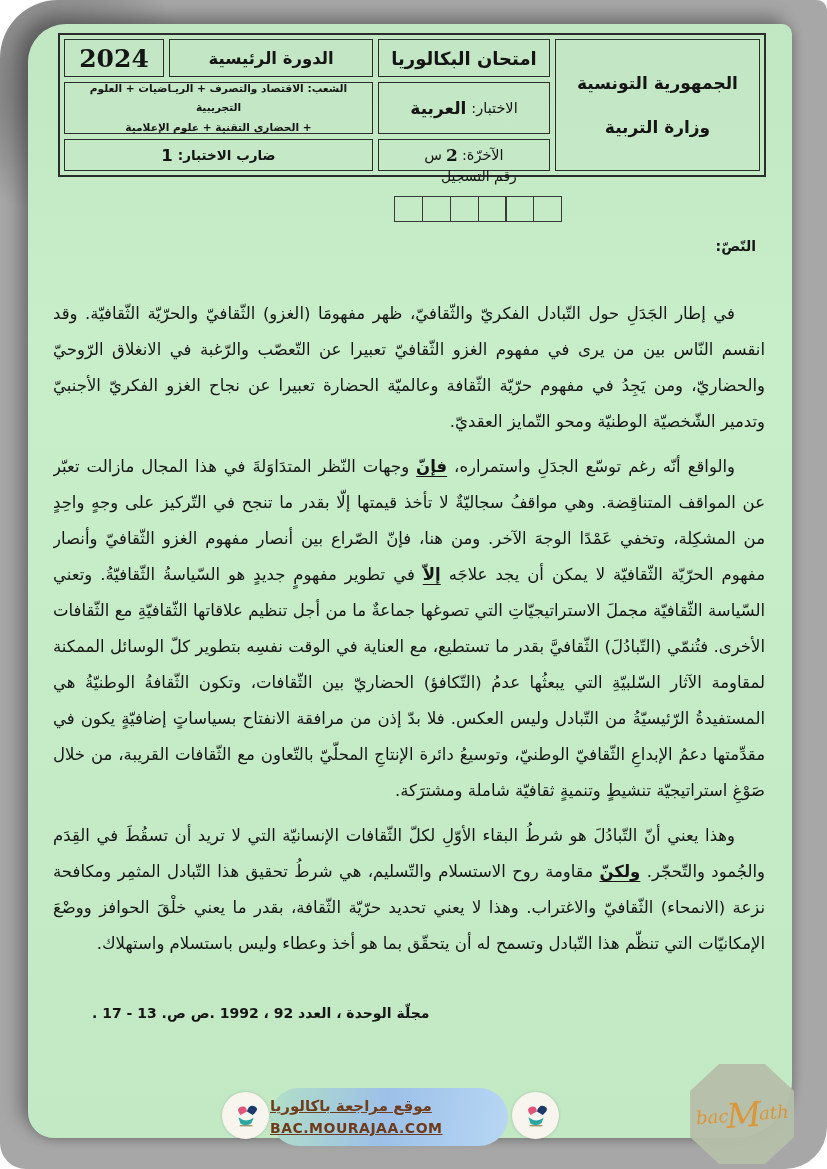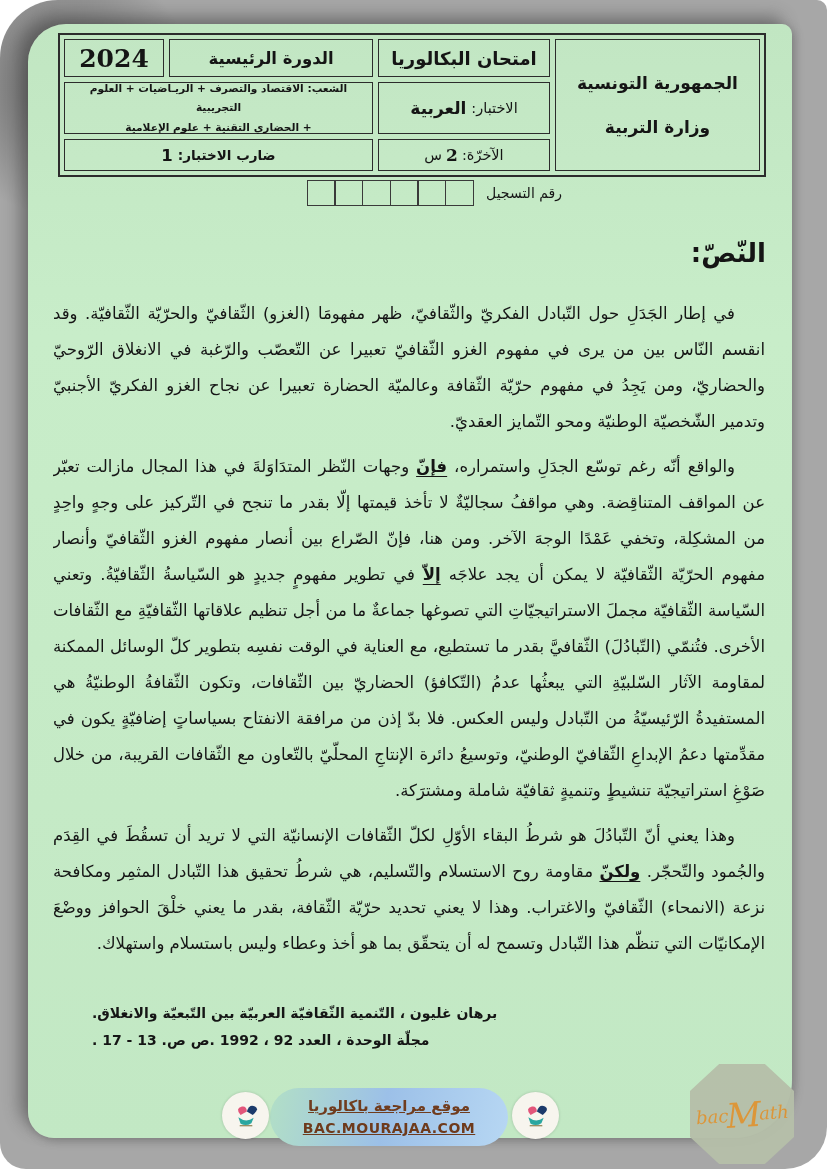--- a/index.html
+++ b/index.html
@@ -55,30 +55,30 @@
   .exam-duration{font-size:14.5px;gap:4px;}
   .exam-duration b{font-size:17px;font-family:"DejaVu Serif",serif;}
   .session-row{display:flex;flex-direction:row;gap:5px;height:38px;}
   .session-name{flex:1;font-weight:bold;font-size:16.5px;}
   .session-year{width:100px;font-weight:bold;font-size:25px;font-family:"DejaVu Serif",serif;direction:ltr;}
   .branches{flex-direction:column;font-weight:bold;font-size:10.6px;line-height:1.85;padding:8px;}
   .coef{font-size:13.5px;font-weight:bold;gap:5px;}
   .coef b{font-size:16.5px;}
   
   .registration{
-    position:absolute;top:156px;right:230px;
-    display:flex;flex-direction:row;align-items:center;gap:12px;
+    position:absolute;top:144px;right:230px;
+    display:flex;flex-direction:column;align-items:center;gap:12px;
   }
   .reg-label{font-size:14px;font-weight:500;}
   .reg-boxes{display:flex;flex-direction:row;direction:ltr;}
   .reg-box{width:29px;height:26px;border:1.3px solid #3a3a3a;margin-left:-1.3px;box-sizing:border-box;}
   
   .text-heading{
-    position:absolute;top:214px;right:26px;
-    font-weight:bold;font-size:26px;
+    position:absolute;top:214px;right:36px;
+    font-weight:bold;font-size:14px;
   }
   .text-block{
     position:absolute;top:272px;left:25px;right:27px;height:700px;
     overflow:hidden;
     font-size:16.5px;line-height:36px;
     text-align:justify;
   }
   .body-par{margin:0 0 9px 0;}
   .body-par.indent{text-indent:30px;}
   .seg-bu{font-weight:bold;text-decoration:underline;text-underline-offset:4px;}
@@ -87,21 +87,21 @@
     position:absolute;top:976px;left:0;right:0;
     direction:rtl;text-align:left;
     padding-left:64px;
     font-size:14px;font-weight:600;line-height:27px;
   }
   
   .footer-pill{
     position:absolute;left:270px;top:1088px;width:238px;height:58px;
     background:linear-gradient(100deg,#b2dfc6,#9cc0e8 48%,#b7d7f3);
     border-radius:30px;
-    display:flex;flex-direction:column;align-items:center;justify-content:center;
+    display:flex;flex-direction:column;align-items:flex-start;justify-content:center;
     z-index:5;line-height:1.45;
   }
   .footer-site{font-size:15px;font-weight:bold;color:#703c1e;text-decoration:underline;direction:rtl;}
   .footer-url{font-size:14px;font-weight:bold;color:#6e3a1c;text-decoration:underline;direction:ltr;letter-spacing:.5px;}
   .logo-circle{
     position:absolute;width:47px;height:47px;border-radius:50%;
     background:#f7f5ee;z-index:6;
     display:flex;align-items:center;justify-content:center;
     box-shadow:0 0 3px rgba(0,0,0,.18);
   }
@@ -179,21 +179,20 @@
   <div class="text-heading">النّصّ:</div>
 
   <div class="text-block">
     <p class="body-par indent"><span>في إطار الجَدَلِ حول التّبادل الفكريّ والثّقافيّ، ظهر مفهومَا (الغزو) الثّقافيّ والحرّيّة الثّقافيّة. وقد انقسم النّاس بين من يرى في مفهوم الغزو الثّقافيّ تعبيرا عن التّعصّب والرّغبة في الانغلاق الرّوحيّ والحضاريّ، ومن يَجِدُ في مفهوم حرّيّة الثّقافة وعالميّة الحضارة تعبيرا عن نجاح الغزو الفكريّ الأجنبيّ وتدمير الشّخصيّة الوطنيّة ومحو التّمايز العقديّ.</span></p>
     <p class="body-par indent"><span>والواقع أنّه رغم توسّع الجدَلِ واستمراره، </span><span class="seg-bu">فإنّ</span><span> وجهات النّظر المتدَاوَلةَ في هذا المجال مازالت تعبّر عن المواقف المتناقِضة. وهي مواقفُ سجاليّةٌ لا تأخذ قيمتها إلّا بقدر ما تنجح في التّركيز على وجهٍ واحِدٍ من المشكِلة، وتخفي عَمْدًا الوجهَ الآخر. ومن هنا، فإنّ الصّراع بين أنصار مفهوم الغزو الثّقافيّ وأنصار مفهوم الحرّيّة الثّقافيّة لا يمكن أن يجد علاجَه </span><span class="seg-bu">إلاّ</span><span> في تطوير مفهومٍ جديدٍ هو السّياسةُ الثّقافيّةُ. وتعني السّياسة الثّقافيّة مجملَ الاستراتيجيّاتِ التي تصوغها جماعةٌ ما من أجل تنظيم علاقاتها الثّقافيّةِ مع الثّقافات الأخرى. فتُنمّي (التّبادُلَ) الثّقافيَّ بقدر ما تستطيع، مع العناية في الوقت نفسِه بتطوير كلّ الوسائل الممكنة لمقاومة الآثار السّلبيّةِ التي يبعثُها عدمُ (التّكافؤ) الحضاريّ بين الثّقافات، وتكون الثّقافةُ الوطنيّةُ هي المستفيدةُ الرّئيسيّةُ من التّبادل وليس العكس. فلا بدّ إذن من مرافقة الانفتاح بسياساتٍ إضافيّةٍ يكون في مقدِّمتها دعمُ الإبداعِ الثّقافيّ الوطنيّ، وتوسيعُ دائرة الإنتاجِ المحلّيّ بالتّعاون مع الثّقافات القريبة، من خلال صَوْغِ استراتيجيّة تنشيطٍ وتنميةٍ ثقافيّة شاملة ومشترَكة.</span></p>
     <p class="body-par indent"><span>وهذا يعني أنّ التّبادُلَ هو شرطُ البقاء الأوّلِ لكلّ الثّقافات الإنسانيّة التي لا تريد أن تسقُطَ في القِدَم والجُمود والتّحجّر. </span><span class="seg-bu">ولكنّ</span><span> مقاومة روح الاستسلام والتّسليم، هي شرطُ تحقيق هذا التّبادل المثمِر ومكافحة نزعة (الانمحاء) الثّقافيّ والاغتراب. وهذا لا يعني تحديد حرّيّة الثّقافة، بقدر ما يعني خلْقَ الحوافز ووضْعَ الإمكانيّات التي تنظّم هذا التّبادل وتسمح له أن يتحقّق بما هو أخذ وعطاء وليس باستسلام واستهلاك.</span></p>
 
   </div>
 
   <div class="source">
-    <div>برهان غليون ، التّنمية الثّقافيّة العربيّة بين التّبعيّة والانغلاق.</div>
     <div>مجلّة الوحدة ، العدد 92 ، 1992 .ص ص. 13 - 17 .</div>
   </div>
 
 </div>
 
 <div class="logo-circle left">
   <svg viewBox="0 0 40 40" aria-hidden="true">
     <circle cx="20" cy="20" r="19" fill="#f7f5ee"></circle>
     <path d="M14 19 q-6.5 -7.5 1.5 -9.5 q5 -1 5.5 5.5 z" fill="#e2557a"></path>
     <path d="M21 15 q2.5 -8.5 9 -5.5 q5.5 3 -2.5 9.5 z" fill="#1b3a6b"></path>

